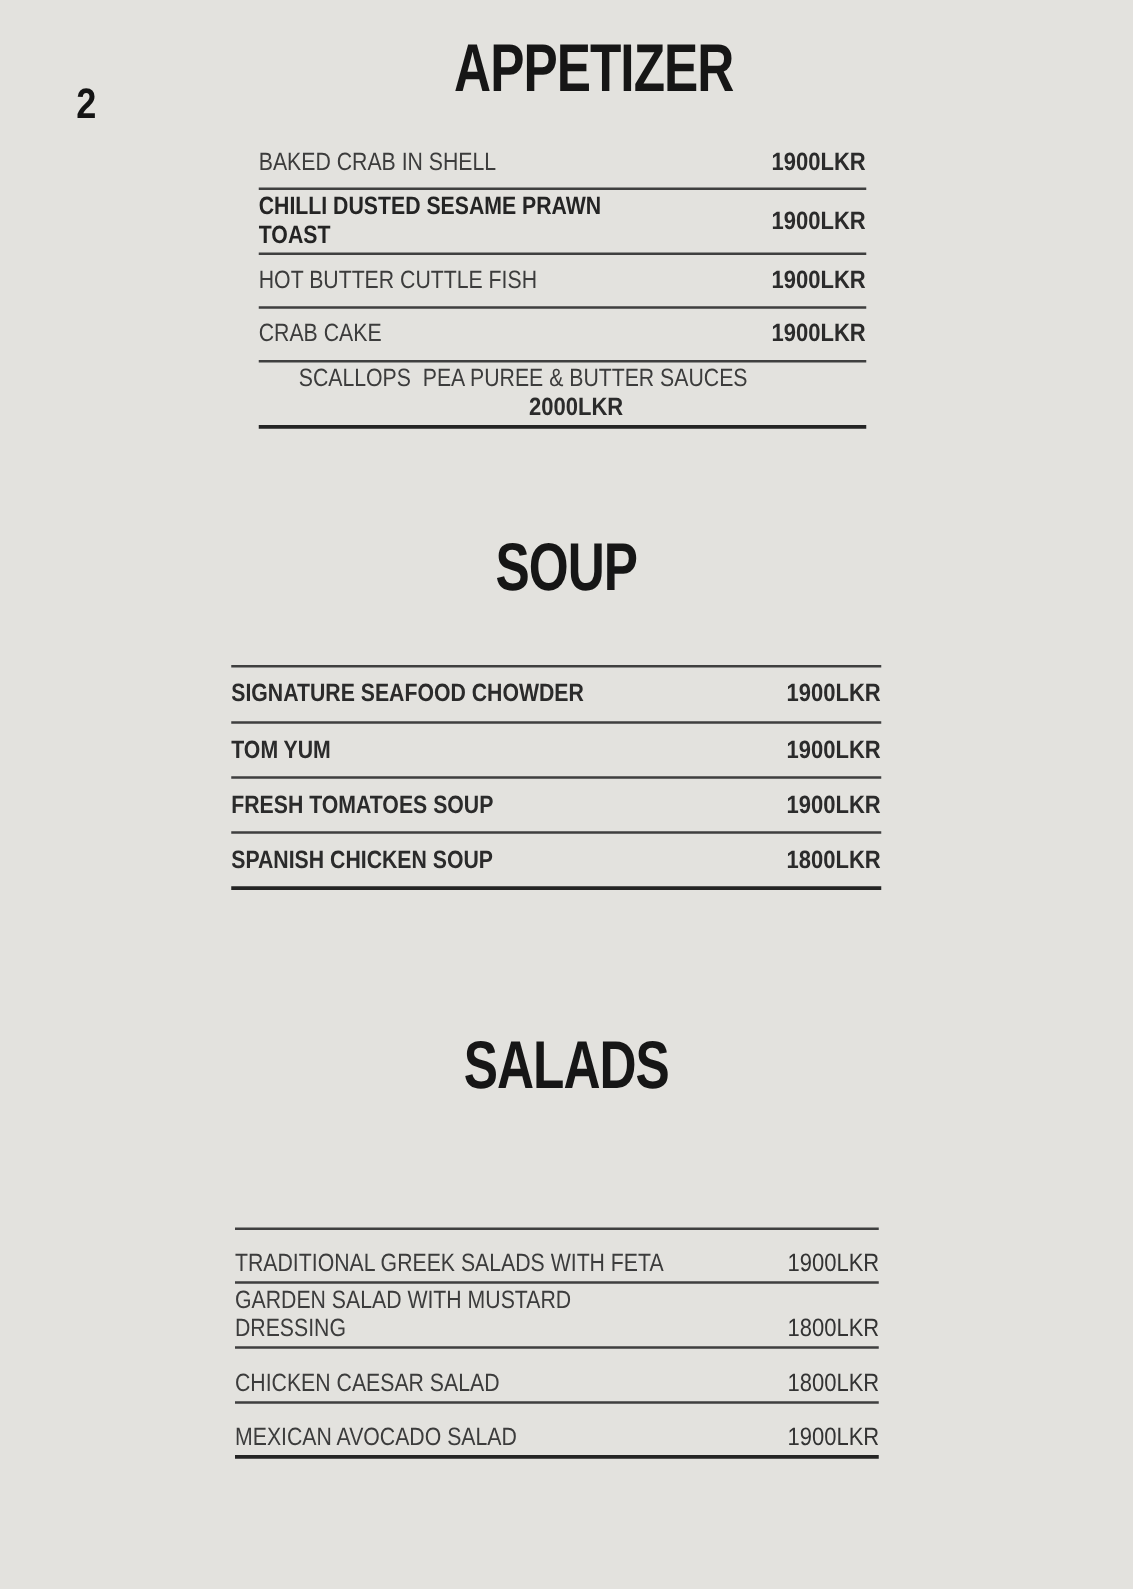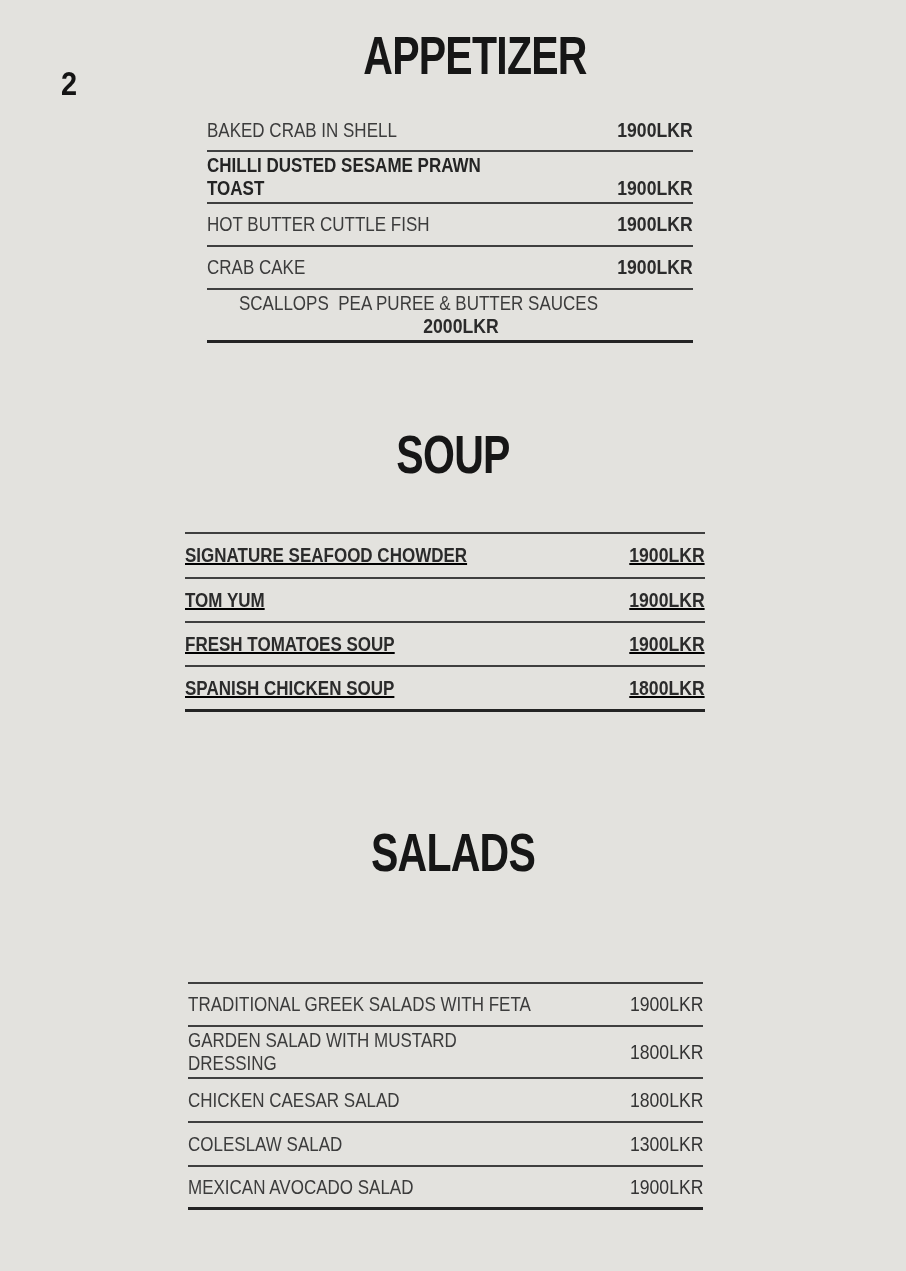--- a/index.html
+++ b/index.html
@@ -37,21 +37,21 @@
     line-height:1;
     transform:scaleX(.76);
     transform-origin:center;
   }
   .sec-0 .section-title{top:28px;transform:translateX(22px) scaleX(.76);}
   .sec-1 .section-title{top:427px;}
   .sec-2 .section-title{top:825px;}
 
   .menu-rows{position:absolute;}
   .sec-0 .menu-rows{top:110px;left:207px;width:486px;}
-  .sec-1 .menu-rows{top:532px;left:185px;width:520px;border-top:2px solid var(--line,#3f3f3f);text-decoration:underline;}
+  .sec-1 .menu-rows{top:532px;left:185px;width:520px;border-top:2px solid var(--line,#3f3f3f);}
   .sec-2 .menu-rows{top:982px;left:188px;width:515px;border-top:2px solid var(--line,#3f3f3f);}
 
   .menu-row{
     display:flex;
     align-items:center;
     justify-content:space-between;
     min-height:44px;
     box-sizing:border-box;
     border-bottom:2px solid var(--line,#3f3f3f);
     padding:2px 0;
@@ -79,33 +79,33 @@
   }
   
   .menu-row.bold .item-name{font-weight:bold;color:#242424;}
   
   .sec-1 .item-name{font-weight:bold;color:#2b2b2b;}
   
   .sec-2 .item-price{font-weight:normal;color:#333333;}
 
   
   .sec-0 .menu-row:nth-child(1){min-height:42px;text-align:right;}
-  .sec-0 .menu-row:nth-child(2){min-height:45px;align-items:flex-end;}
+  .sec-0 .menu-row:nth-child(2){min-height:45px;}
   .sec-0 .menu-row:nth-child(3){min-height:43px;}
   .sec-0 .menu-row:nth-child(4){min-height:43px;}
   .sec-0 .menu-row:nth-child(5){min-height:30px;flex-direction:column;}
   .sec-0 .menu-row:nth-child(6){min-height:51px;justify-content:space-between;}
   .sec-0 .menu-row:nth-child(6) .item-name{max-width:330px;}
 
   .sec-1 .menu-row{min-height:45px;}
   .sec-1 .menu-row:nth-child(2),
   .sec-1 .menu-row:nth-child(3){min-height:44px;}
   .sec-1 .menu-row:nth-child(5){min-height:48px;}
 
-  .sec-2 .menu-row{min-height:43px;}
+  .sec-2 .menu-row{min-height:43px;align-items:flex-end;}
   .sec-2 .menu-row:nth-child(2),
   .sec-2 .menu-row:nth-child(3),
   .sec-2 .menu-row:nth-child(4){min-height:44px;}
 </style>
 </head>
 <body>
 
 <div class="page">
 
   <div class="page-number">2</div>
@@ -167,23 +167,19 @@
         </div>
         <div class="menu-row">
           <span class="item-name">GARDEN SALAD WITH MUSTARD DRESSING</span>
           <span class="item-price">1800LKR</span>
         </div>
         <div class="menu-row">
           <span class="item-name">CHICKEN CAESAR SALAD</span>
           <span class="item-price">1800LKR</span>
         </div>
         <div class="menu-row">
-          <span class="item-name">COLESLAW SALAD</span>
-          <span class="item-price">1300LKR</span>
-        </div>
-        <div class="menu-row">
           <span class="item-name">MEXICAN AVOCADO SALAD</span>
           <span class="item-price">1900LKR</span>
         </div>
       </div>
   </section>
 
 </div>
 
 </body></html>

